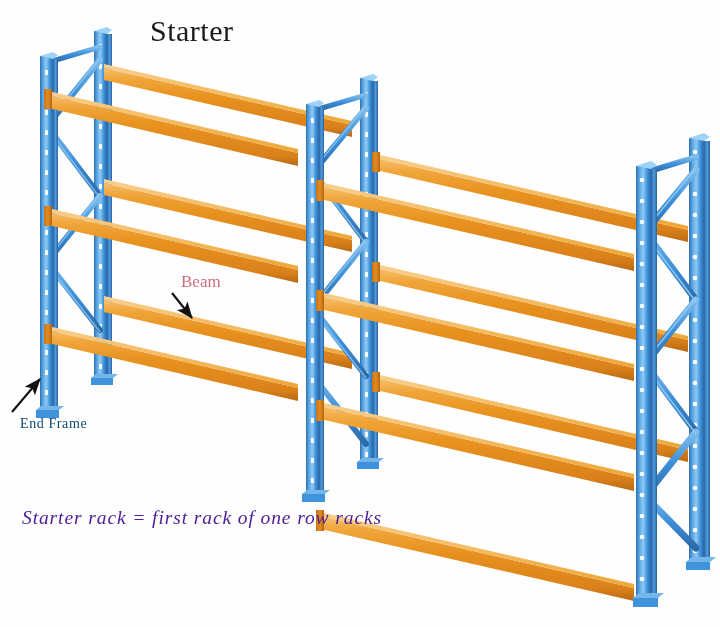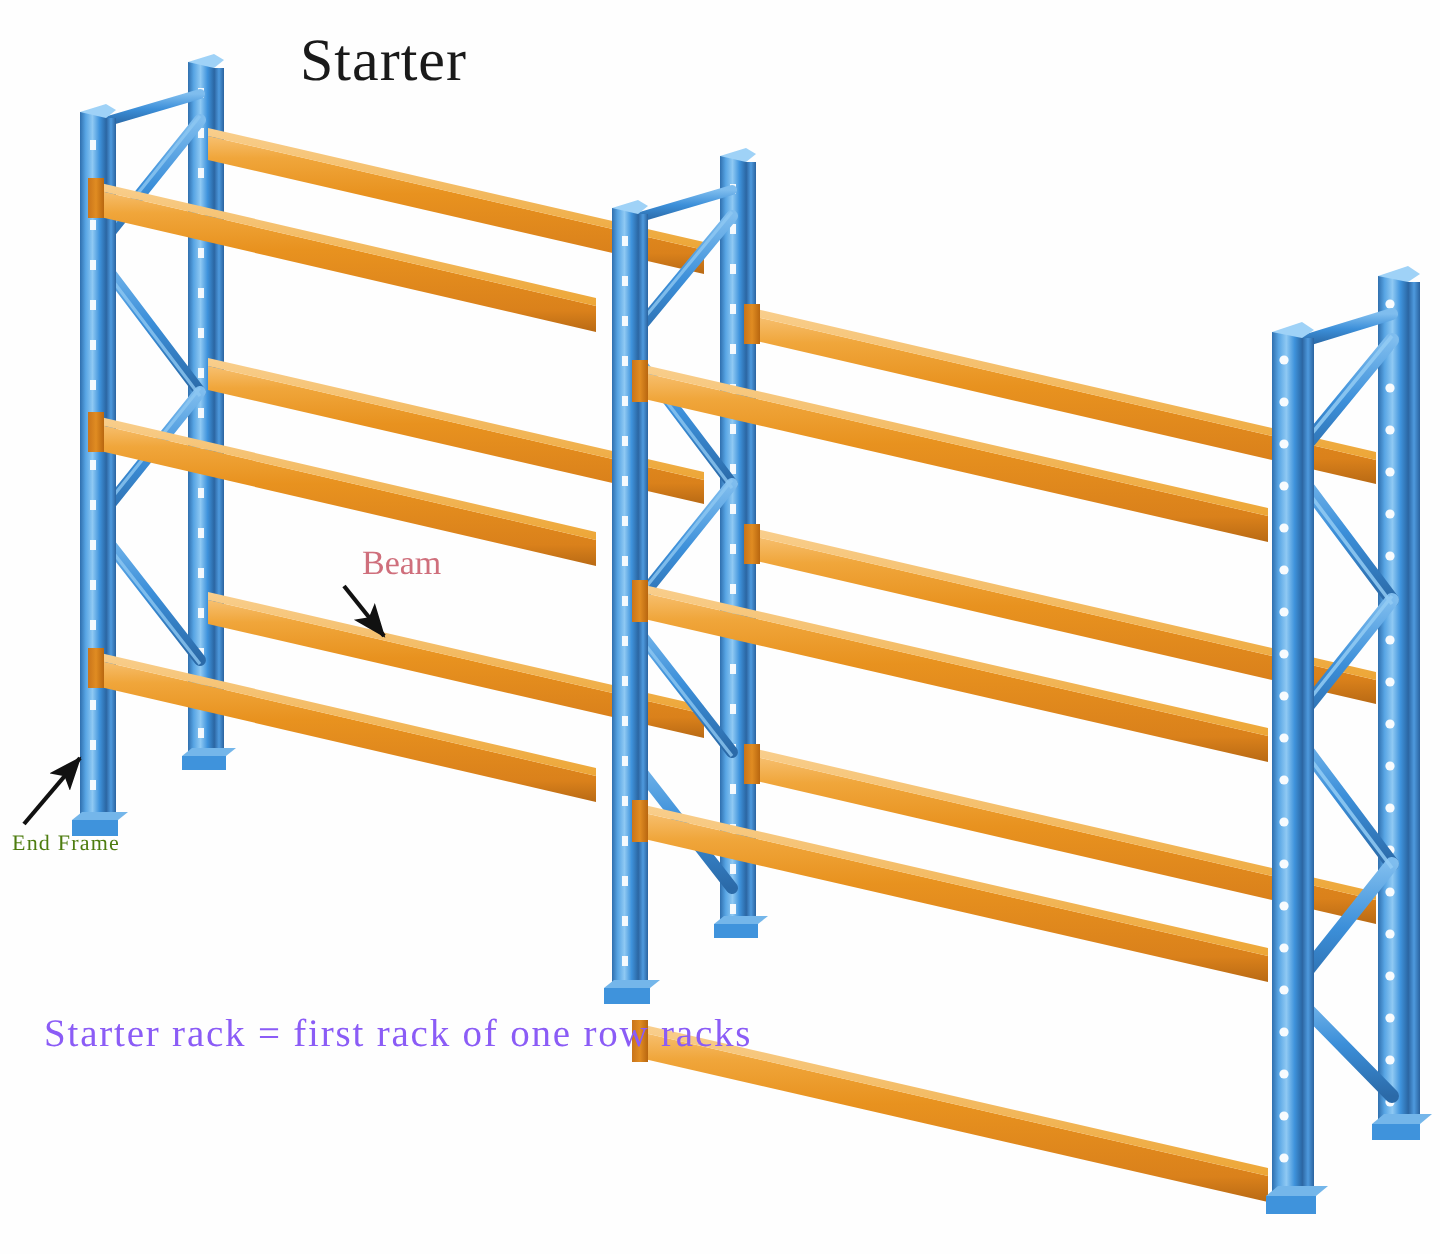--- a/index.html
+++ b/index.html
@@ -8,25 +8,25 @@
   #stage{position:relative;width:720px;height:627px;background:#fefefe;}
   #art{position:absolute;left:0;top:0;}
 
   .lbl{position:absolute;white-space:nowrap;}
   .hdr{font-size:30px;color:#1a1a1a;letter-spacing:.5px;}
   #lbl-starter{left:150px;top:14px;}
   #lbl-addon{left:486px;top:78px;}
 
   .anno{font-size:17px;}
   #lbl-beam{left:148px;top:272px;color:#cf6f7c;margin-left:33px;}
-  #lbl-endframe{left:6px;top:416px;color:#4d7c0f;font-size:11px;letter-spacing:.6px;}
+  #lbl-endframe{left:20px;top:416px;color:#0c4a6e;font-size:14px;letter-spacing:.6px;}
 
   #captions{position:absolute;left:22px;top:500px;width:690px;}
-  .cap{font-size:19.5px;color:#8b5cf6;letter-spacing:.9px;line-height:36px;
-       white-space:nowrap;}
+  .cap{font-size:19.5px;color:#4c1d95;letter-spacing:.9px;line-height:36px;
+       white-space:nowrap;font-style:italic;}
 </style>
 </head>
 <body>
 
 <div id="stage">
 
   <svg id="art" width="720" height="627" viewBox="0 0 720 627">
     <defs>
       <linearGradient id="gBlue" x1="0" y1="0" x2="1" y2="0">
         <stop offset="0" stop-color="#2f6fae"></stop>

